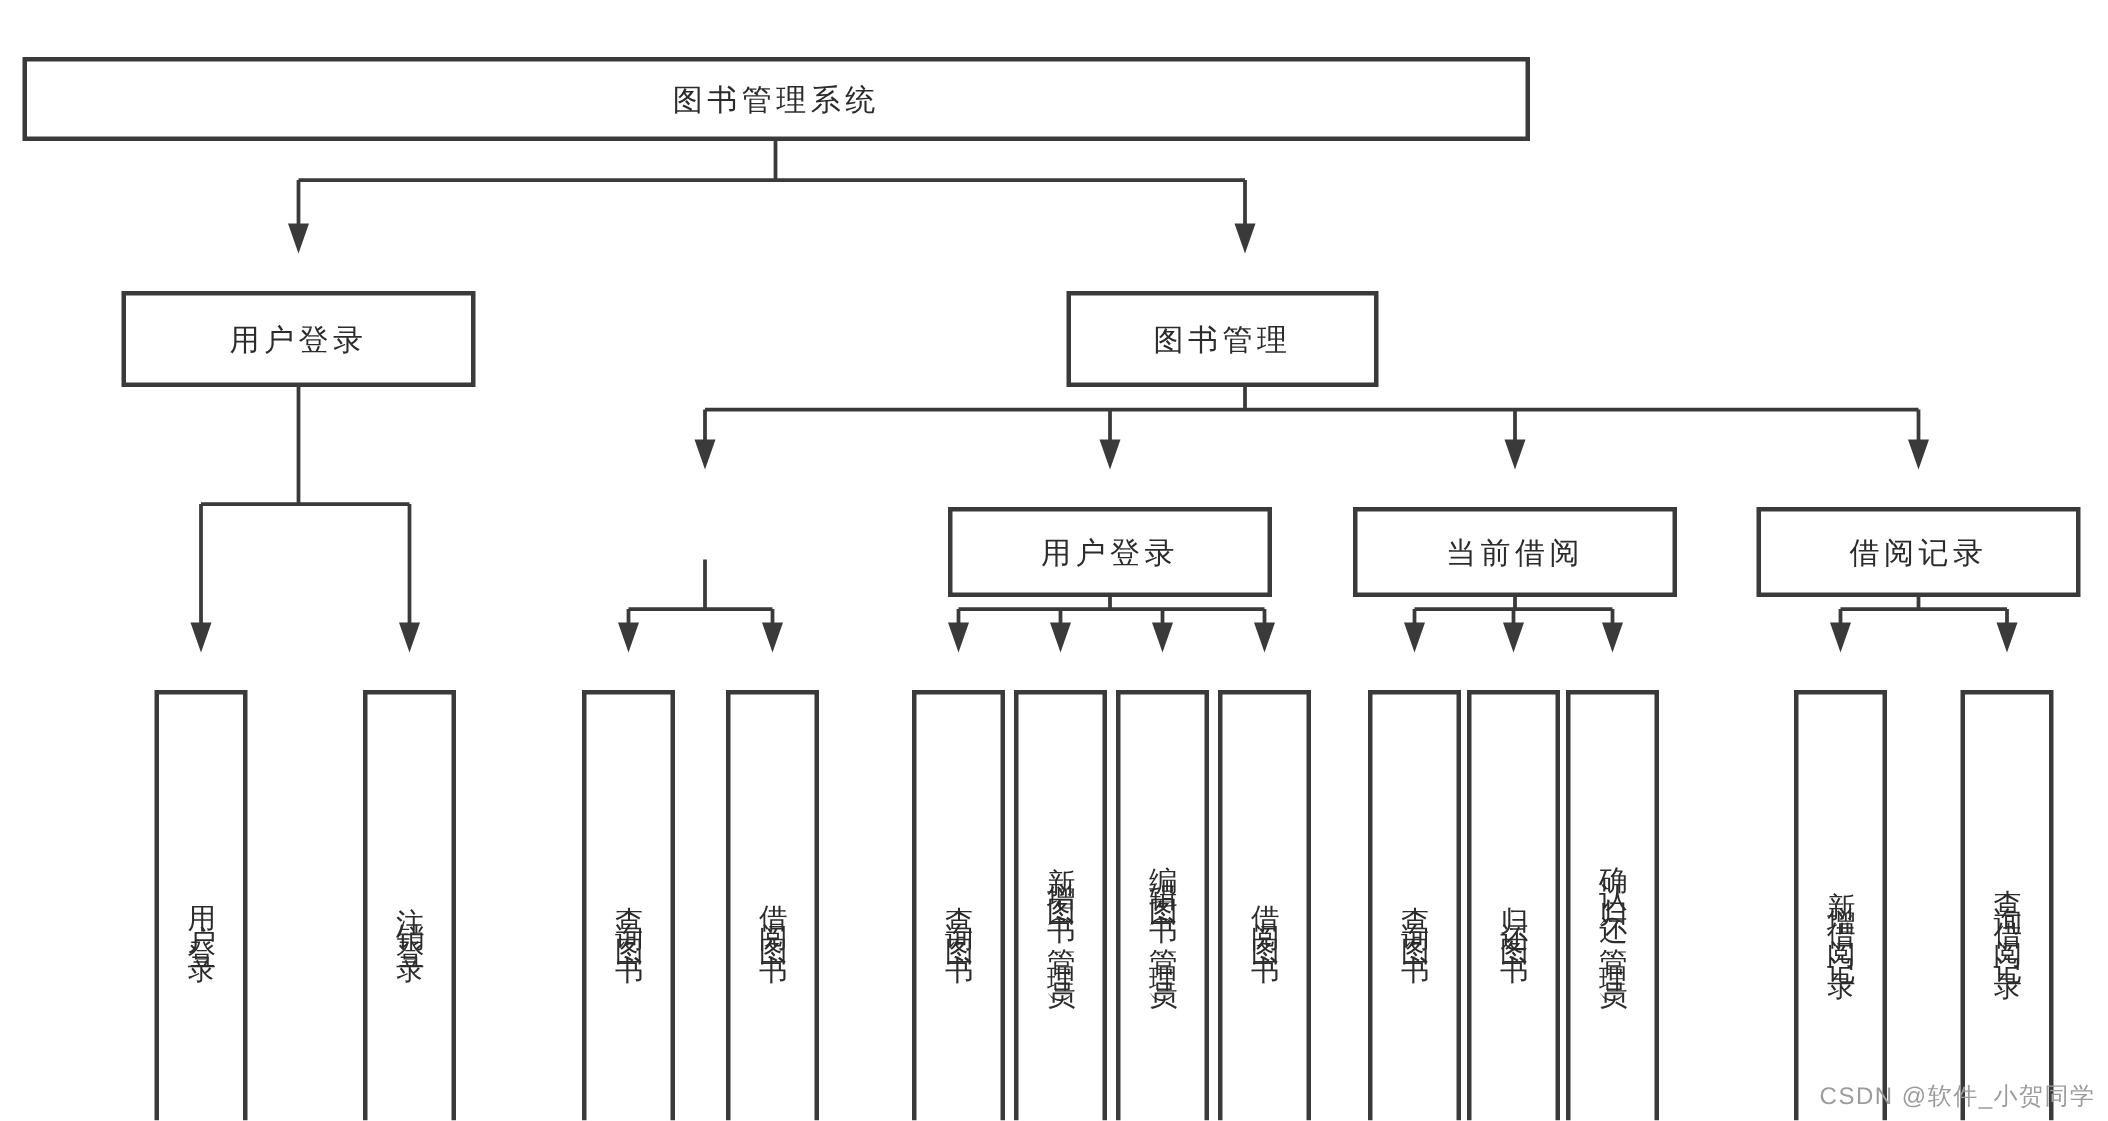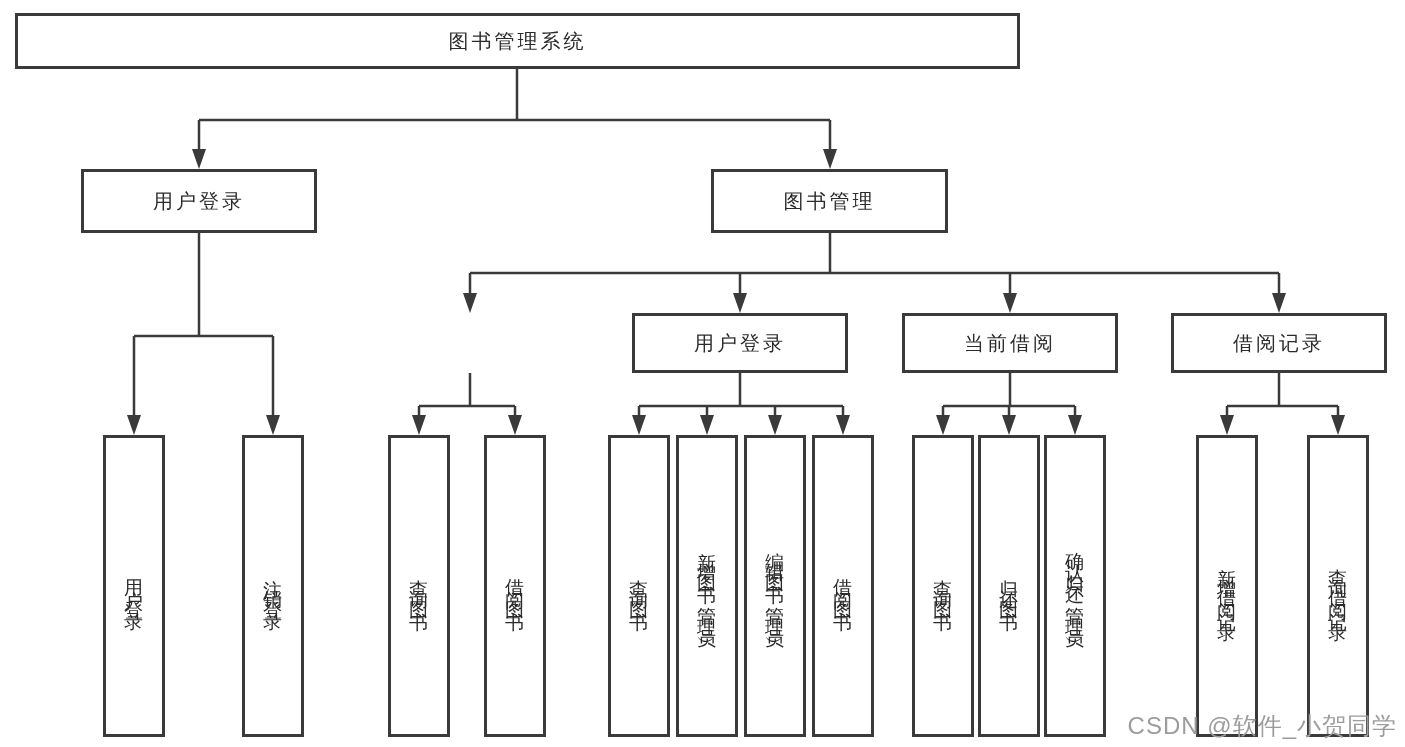--- a/index.html
+++ b/index.html
@@ -22,37 +22,38 @@
   }
   .node {
     position: absolute;
     box-sizing: border-box;
     border: 3px solid #3a3a3a;
     background: #ffffff;
     display: flex;
     align-items: center;
     justify-content: center;
     color: #2b2b2b;
+    margin-top: 25px;
   }
   .node.h span {
     font-size: 20px;
     letter-spacing: 3px;
     white-space: nowrap;
   }
   .node.v span {
     writing-mode: vertical-rl;
     font-size: 19px;
     letter-spacing: 11px;
     line-height: 1;
   }
   .watermark {
     position: absolute;
     right: 8px;
     bottom: 5px;
-    font-size: 24px;
+    font-size: 16px;
     color: #9c9c9c;
     letter-spacing: 1px;
     white-space: nowrap;
   }
 </style>
 </head>
 <body>
 
 <div class="canvas">
 
@@ -89,21 +90,21 @@
     </g>
   </svg>
 
   <div class="node h" style="left:15px;top:13px;width:1005px;height:56px">
     <span>图书管理系统</span>
   </div>
 
   <div class="node h" style="left:81px;top:169px;width:236px;height:64px">
     <span>用户登录</span>
   </div>
-  <div class="node h" style="left:711px;top:169px;width:237px;height:64px">
+  <div class="node h" style="left:711px;top:169px;width:208px;height:64px">
     <span>图书管理</span>
   </div>
 
   <div class="node h" style="left:632px;top:313px;width:216px;height:60px">
     <span>用户登录</span>
   </div>
   <div class="node h" style="left:902px;top:313px;width:216px;height:60px">
     <span>当前借阅</span>
   </div>
   <div class="node h" style="left:1171px;top:313px;width:216px;height:60px">

